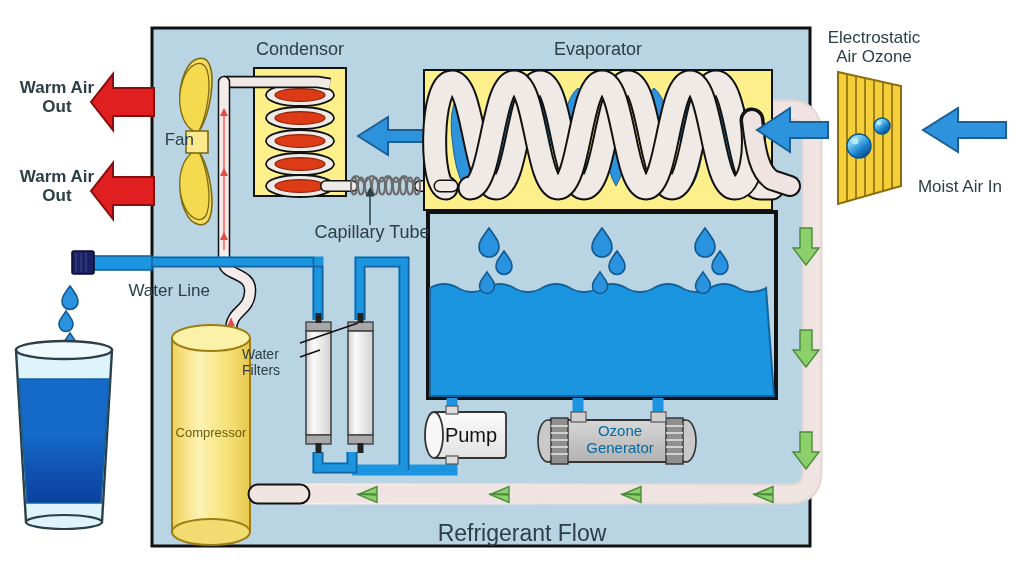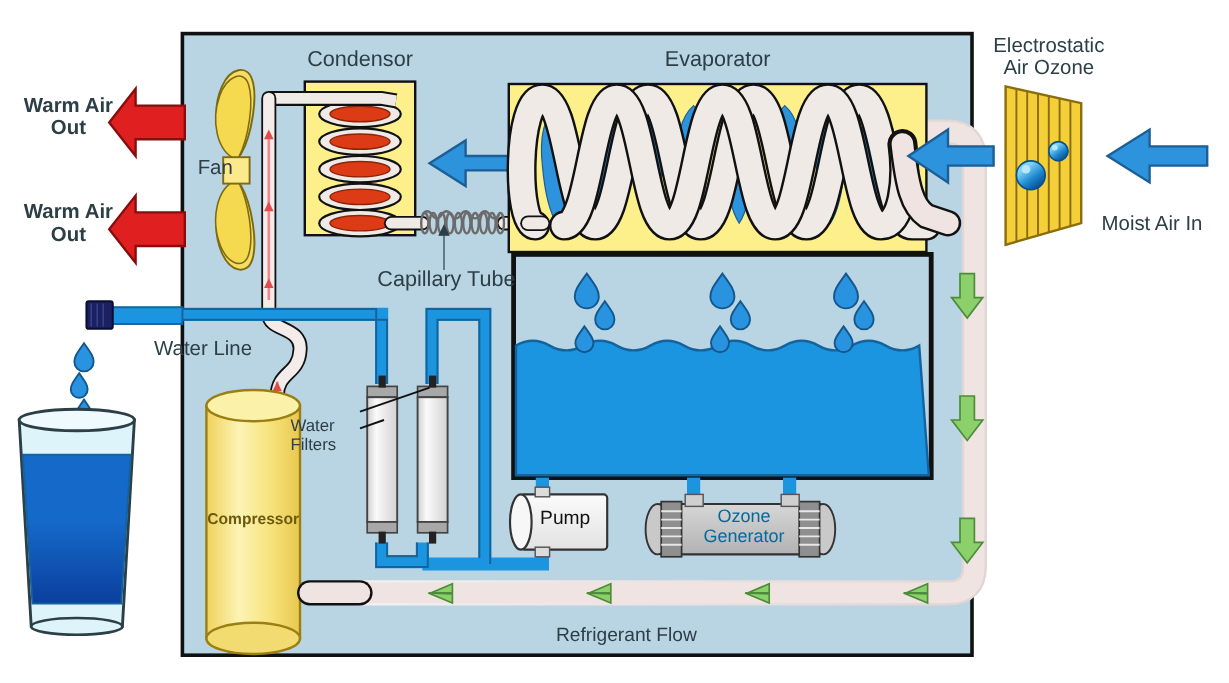--- a/index.html
+++ b/index.html
@@ -378,22 +378,22 @@
 <div class="lbl" style="left:810px;top:28px;width:128px;font-size:17px;">Electrostatic
 Air Ozone</div>
 
 <div class="lbl" style="left:900px;top:158px;width:120px;font-size:17px;margin-top:19px;">Moist Air In</div>
 
 <div class="lbl" style="left:100px;top:281px;width:110px;font-size:17px;text-align:right;">Water Line</div>
 
 <div class="lbl" style="left:242px;top:347px;width:62px;font-size:14px;font-weight:normal;text-align:left;">Water
 Filters</div>
 
-<div class="lbl" style="left:166px;top:426px;width:90px;font-size:13px;font-weight:bold;color:#6b5a0d;">Compressor</div>
-
-<div class="lbl" style="left:440px;top:424px;width:62px;font-size:16px;color:#111;">Pump</div>
+<div class="lbl" style="left:166px;top:426px;width:90px;font-size:13px;font-weight:normal;color:#6b5a0d;">Compressor</div>
+
+<div class="lbl" style="left:440px;top:424px;width:62px;font-size:20px;color:#111;">Pump</div>
 
 <div class="lbl" style="left:572px;top:423px;width:96px;font-size:15px;color:#0369a1;">Ozone
 Generator</div>
 
-<div class="lbl" style="left:422px;top:521px;width:200px;font-size:16px;">Refrigerant Flow</div>
+<div class="lbl" style="left:422px;top:521px;width:200px;font-size:23px;">Refrigerant Flow</div>
 
 </div>
 
 </body></html>

